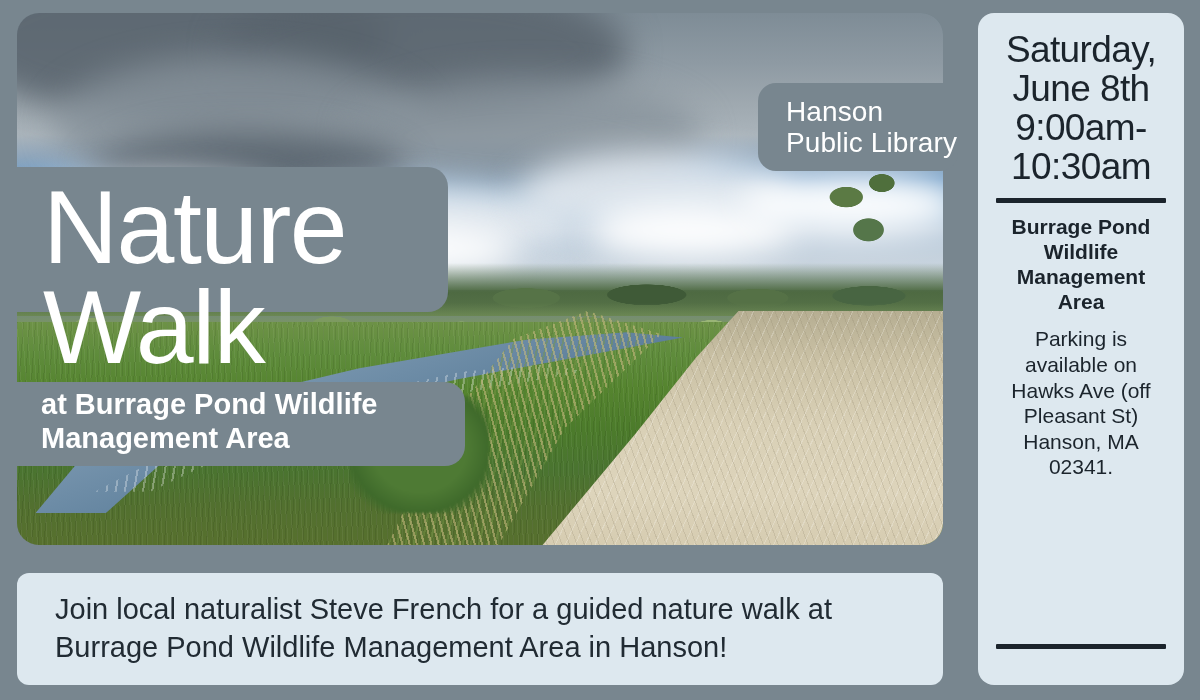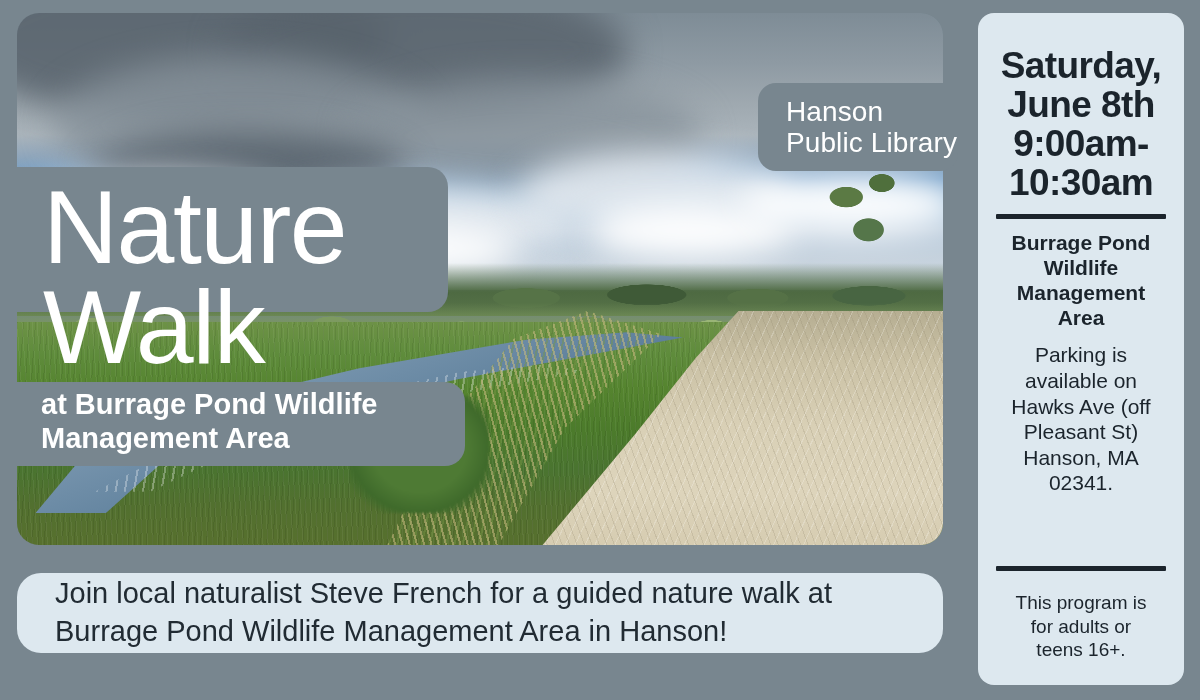--- a/index.html
+++ b/index.html
@@ -262,23 +262,23 @@
     font-weight: 700;
     white-space: pre-line;
   }
 
   
   .caption-card {
     position: absolute;
     left: 17px;
     top: 573px;
     width: 926px;
-    height: 80px;
+    height: 112px;
     background: #dde8ef;
-    border-radius: 24px;
+    border-radius: 12px;
     box-sizing: border-box;
     display: flex;
     align-items: center;
     padding: 0 38px;
   }
   .caption-text {
     color: #212b33;
     font-size: 29px;
     line-height: 1.30;
     font-weight: 400;
@@ -297,24 +297,24 @@
     box-sizing: border-box;
     padding: 14px 14px 10px 14px;
     text-align: center;
     color: #1b242c;
     display: flex;
     flex-direction: column;
   }
   .side-date {
     font-size: 37px;
     line-height: 1.05;
-    font-weight: 700;
+    font-weight: 400;
     letter-spacing: -0.6px;
     white-space: pre-line;
-    margin-top: 20px;
+    margin-top: 4px;
   }
   .side-rule {
     height: 5px;
     background: #1b242c;
     border-radius: 1px;
     margin: 12px 4px 12px 4px;
   }
   .side-place {
     font-size: 21px;
     line-height: 1.18;
@@ -408,20 +408,17 @@
 available on
 Hawks Ave (off
 Pleasant St)
 Hanson, MA
 02341.</div>
 
     <div class="spacer"></div>
 
     <div class="side-rule"></div>
 
-    <div class="side-note">This program is
-for adults or
-teens 16+.</div>
 
     <div class="spacer" style="flex:0 0 14px;"></div>
   </div>
 
 </div>
 
 </body></html>

